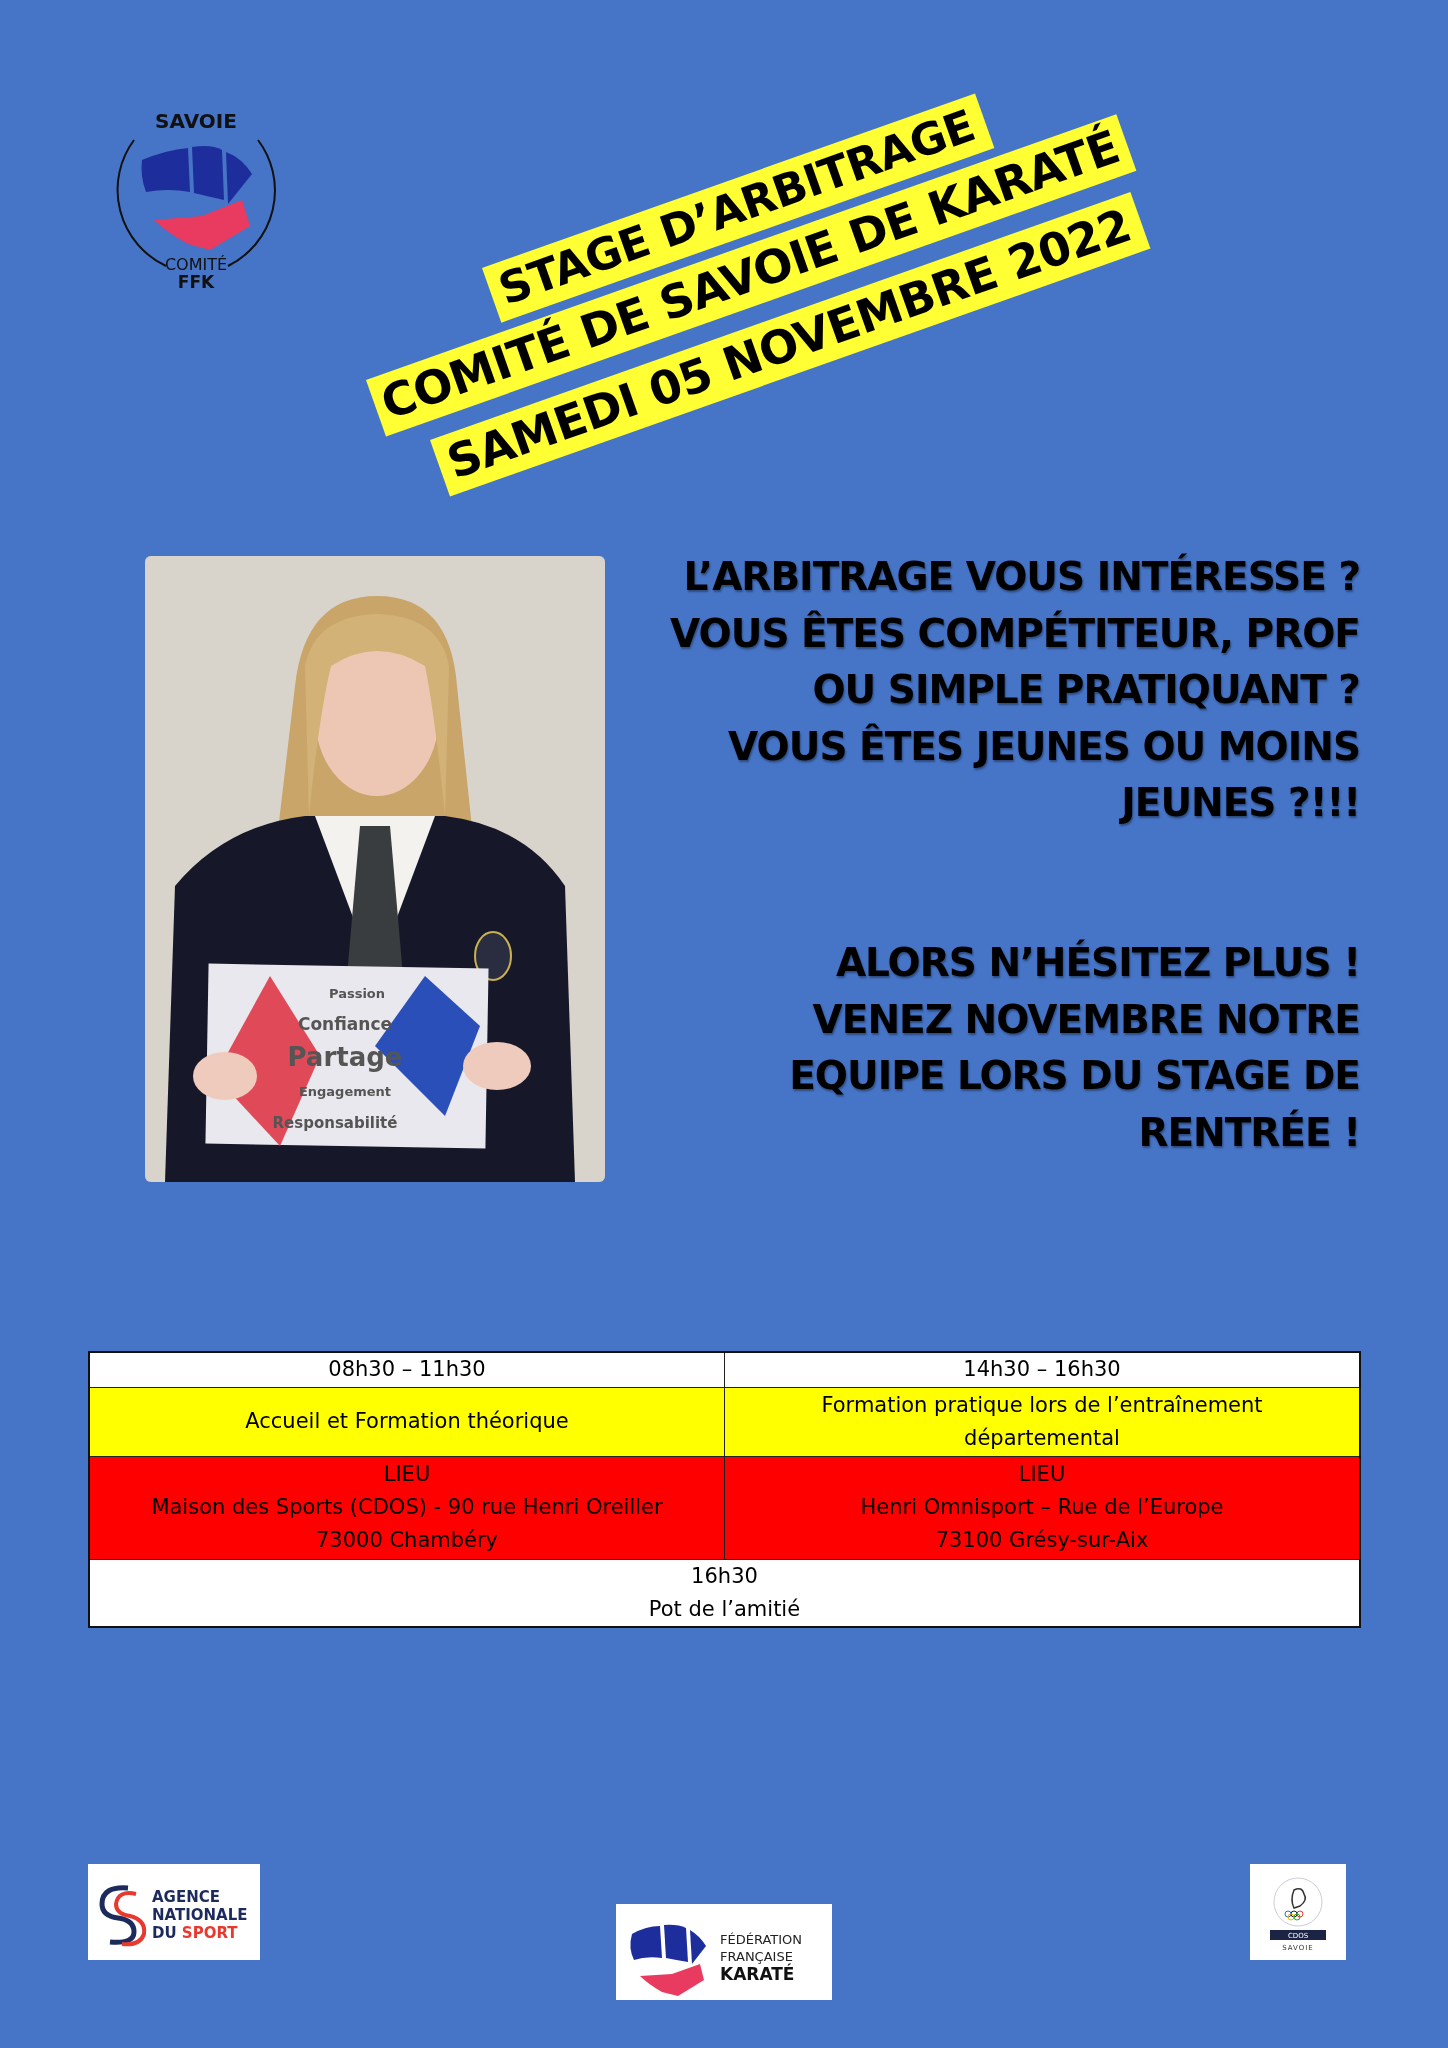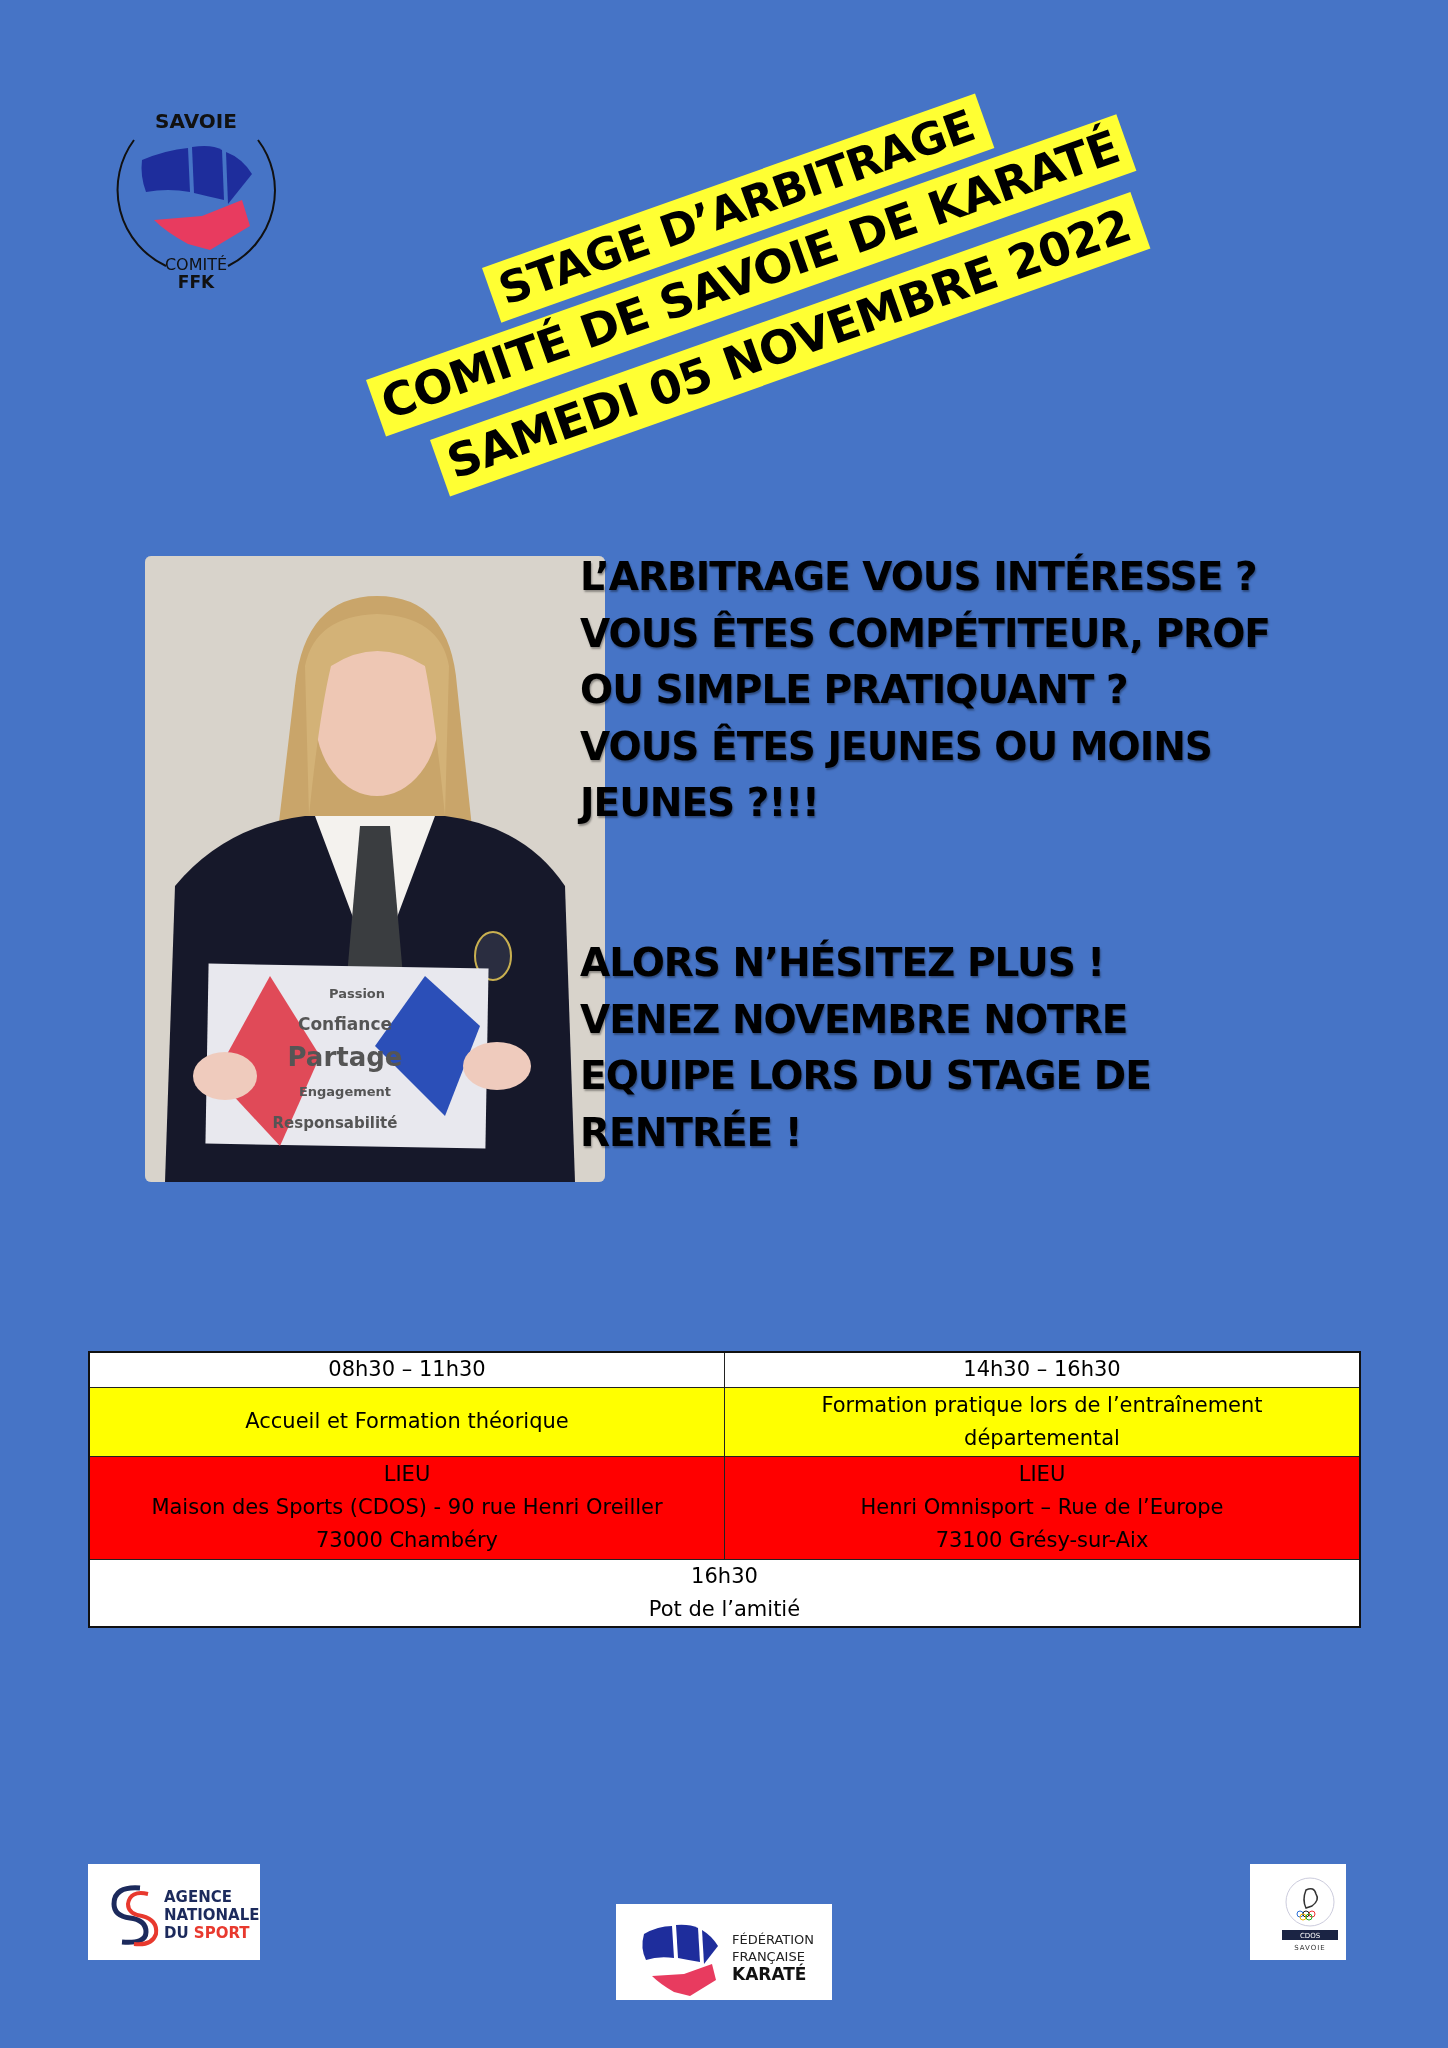--- a/index.html
+++ b/index.html
@@ -39,21 +39,21 @@
     overflow: hidden;
     background: #d9d4cc;
     margin-left: 41px;
   }
   #photo svg { display: block; }
 
   
   .headline {
     position: absolute;
     left: 580px; width: 780px;
-    text-align: left;
+    text-align: right;
     font-family: "DejaVu Sans", sans-serif;
     font-weight: bold;
     color: #000;
     font-size: 39px;
     line-height: 56.5px;
     letter-spacing: -1px;
     text-shadow: 1px 2px 2px rgba(0,0,0,0.35);
   }
   #headline-1 { top: 549px; }
   #headline-2 { top: 935px; }
@@ -68,21 +68,21 @@
     color: #000;
     text-align: center;
   }
   #schedule td { border: 1.5px solid #222; padding: 0 6px; line-height: 33px; vertical-align: middle; }
   .row-time td { background: #ffffff; height: 35px; }
   .row-activity td { background: #ffff00; height: 69px; }
   .row-location td { background: #ff0000; height: 103px; }
   .row-final td { background: #ffffff; height: 56px; }
 
   
-  .footer-logo { position: absolute; background: #fff; padding-left: 12px; }
+  .footer-logo { position: absolute; background: #fff; }
   #ans-logo { left: 88px; top: 1864px; width: 172px; height: 96px; }
   #ffk-logo { left: 616px; top: 1904px; width: 216px; height: 96px; }
   #cdos-logo { left: 1250px; top: 1864px; width: 96px; height: 96px; }
 </style>
 </head>
 <body>
 
 <div id="savoie-logo" class="abs">
   <svg width="180" height="190" viewBox="0 0 180 190">
     <path d="M28 40 A 84 84 0 0 0 60 166" stroke="#111" stroke-width="2" fill="none"></path>

